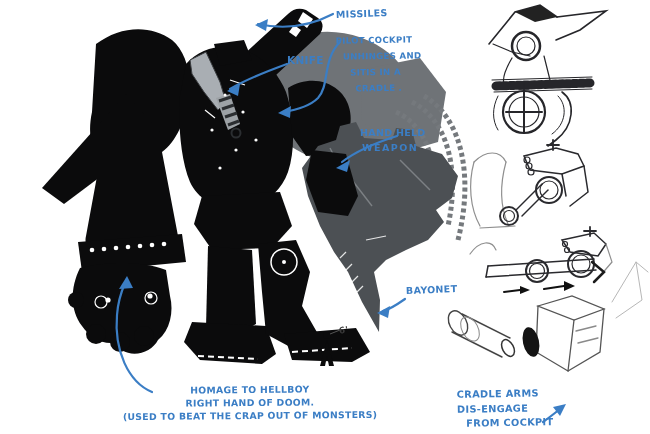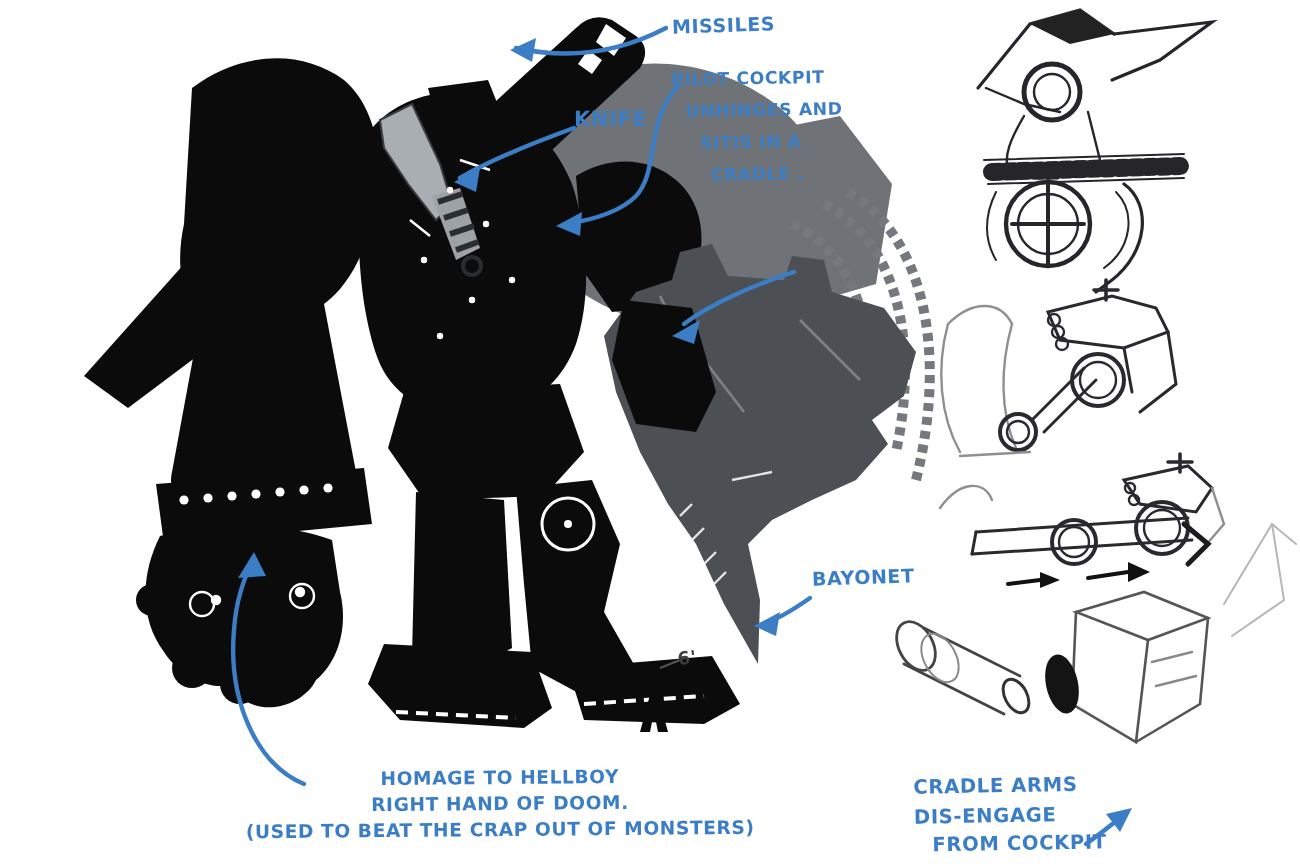--- a/index.html
+++ b/index.html
@@ -248,20 +248,24 @@
 
   <div class="note note-knife">KNIFE</div>
 
   <div class="note note-pilot">
     <div class="l1">PILOT COCKPIT</div>
     <div class="l2">UNHINGES AND</div>
     <div class="l3">SITIS IN A</div>
     <div class="l4">CRADLE .</div>
   </div>
 
+  <div class="note note-weapon">
+    <div class="l1">HAND HELD</div>
+    <div class="l2">WEAPON</div>
+  </div>
 
   <div class="note note-bayonet">BAYONET</div>
 
   <div class="note note-homage">
     <div>HOMAGE TO HELLBOY</div>
     <div>RIGHT HAND OF DOOM.</div>
     <div>(USED TO BEAT THE CRAP OUT OF MONSTERS)</div>
   </div>
 
   <div class="note note-cradle">

